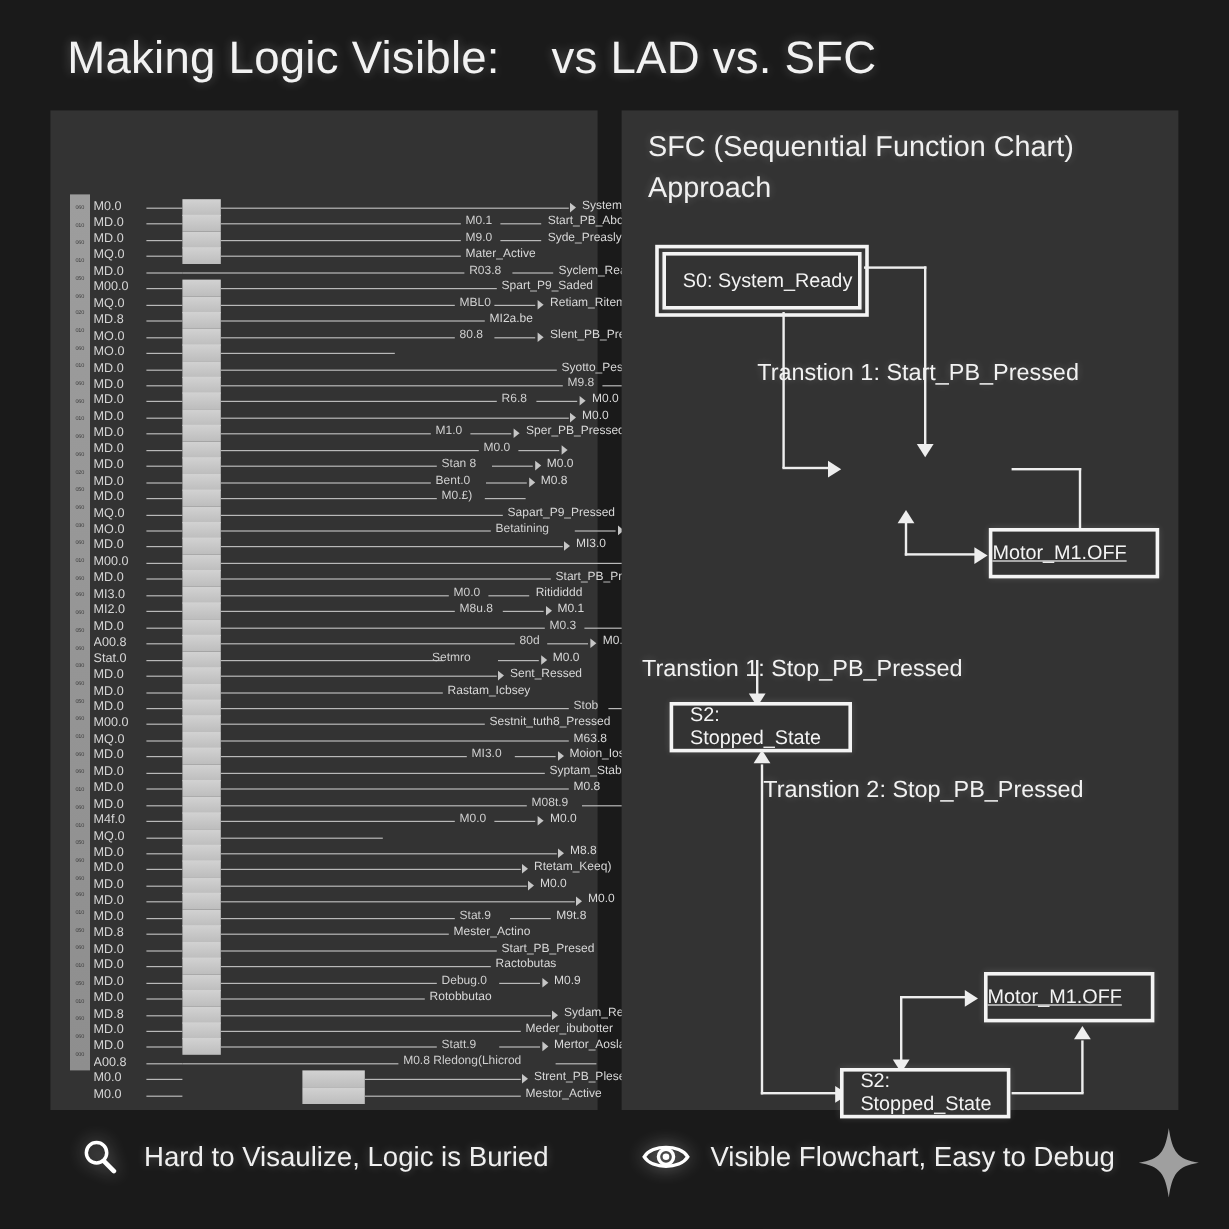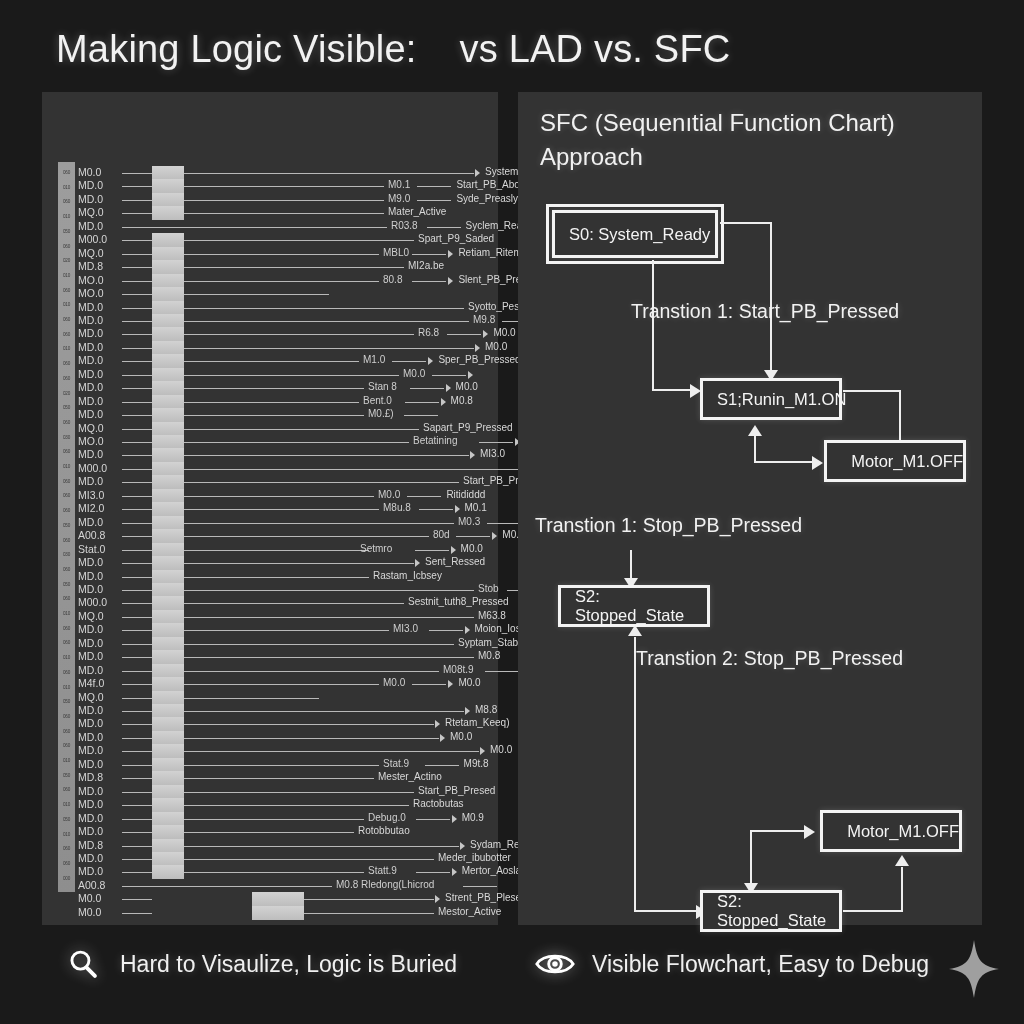--- a/index.html
+++ b/index.html
@@ -85,21 +85,21 @@
   #sfc { position: absolute; left: 0; top: 0; width: 464px; height: 833px; }
   .sfc-box {
     position: absolute;
     background: #333333;
     border: 3px solid #f4f4f4;
     display: flex; align-items: center;
     color: #f4f4f4; font-size: 16.5px;
     box-shadow: 0 0 6px rgba(255,255,255,0.16);
   }
   .sfc-box.left-text  { justify-content: flex-start; padding-left: 14px; }
-  .sfc-box.center-text{ justify-content: flex-end; }
+  .sfc-box.center-text{ justify-content: flex-start; text-decoration: underline; }
   .sfc-box.initial {
     border: 3px solid #f4f4f4;
     outline: 3px solid #f4f4f4;
     outline-offset: 3px;
   }
   .sfc-label {
     position: absolute;
     color: #f2f2f2; font-size: 19.5px; white-space: nowrap;
     text-shadow: 0 0 7px rgba(255,255,255,0.2);
   }
@@ -679,37 +679,34 @@
       <div class="ln h" style="left:202px; top:130px; width:52px;"></div>
       <div class="ln v" style="left:252px; top:130px; height:150px;"></div>
       <div class="tip down" style="left:246px; top:278px;"></div>
 
       <div class="ln v" style="left:134px; top:168px; height:130px;"></div>
       <div class="ln h" style="left:134px; top:297px; width:42px;"></div>
       <div class="tip right" style="left:172px; top:292px;"></div>
 
       <div class="sfc-label" style="left:113px; top:208px;">Transtion 1:  Start_PB_Pressed</div>
 
-      <div class="sfc-box left-text" id="node-s1" style="left:182px; top:286px; width:142px; height:42px;">
-        <span>S1;Runin_M1.ON</span>
-      </div>
 
       <div class="ln h" style="left:325px; top:298px; width:58px;"></div>
       <div class="ln v" style="left:381px; top:298px; height:55px;"></div>
 
       <div class="sfc-box center-text" id="node-motor1" style="left:306px; top:348px; width:142px; height:42px;">
         <span>Motor_M1.OFF</span>
       </div>
 
       <div class="ln v" style="left:236px; top:343px; height:28px;"></div>
       <div class="ln h" style="left:236px; top:369px; width:62px;"></div>
       <div class="tip right" style="left:294px; top:364px;"></div>
       <div class="tip up" style="left:230px; top:333px;"></div>
 
-      <div class="sfc-label" style="left:17px; top:422px;">Transtion 1: Stop_PB_Pressed</div>
+      <div class="sfc-label" style="left:17px; top:454px;">Transtion 1: Stop_PB_Pressed</div>
 
       <div class="ln v" style="left:112px; top:458px; height:30px;"></div>
       <div class="tip down" style="left:106px; top:486px;"></div>
 
       <div class="sfc-box left-text" id="node-s2a" style="left:40px; top:493px; width:152px; height:42px;">
         <span>S2: Stopped_State</span>
       </div>
 
       <div class="sfc-label" style="left:118px; top:555px;">Transtion 2: Stop_PB_Pressed</div>
 

